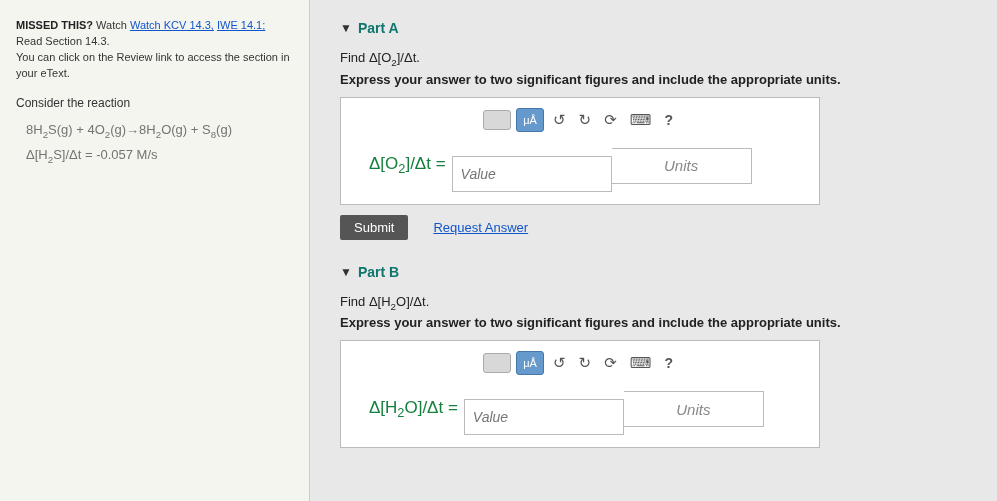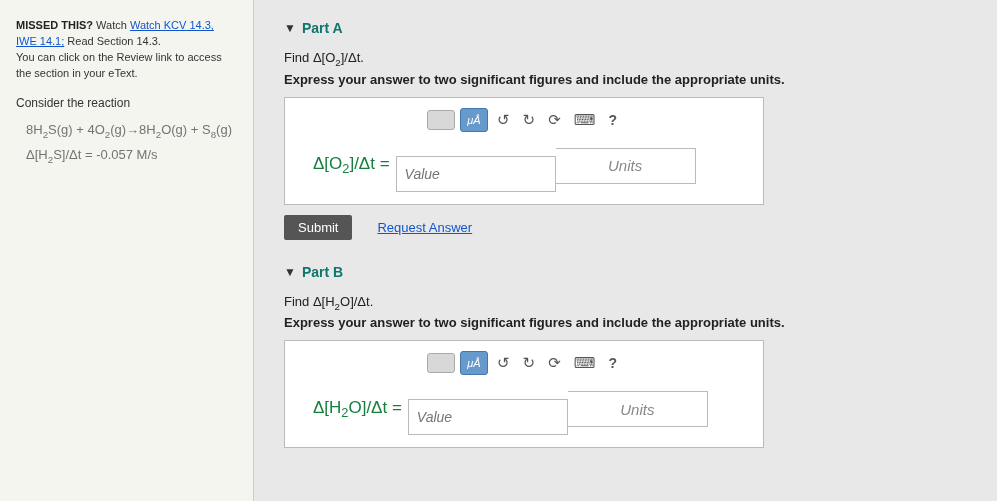--- a/index.html
+++ b/index.html
@@ -7,21 +7,21 @@
       font-family: Arial, sans-serif;
       background: #c8c8c8;
       width: 997px;
       height: 501px;
       overflow: hidden;
       display: flex;
     }
 
     
     .left-panel {
-      width: 254px;
+      width: 310px;
       background: #f5f5f0;
       padding: 18px 16px;
       border-right: 1px solid #ccc;
       flex-shrink: 0;
       height: 501px;
       overflow: hidden;
     }
 
     .missed-this {
       font-size: 11px;
@@ -118,21 +118,20 @@
       border: 1px solid #aaa;
       border-radius: 3px;
       padding: 3px 6px;
       font-size: 12px;
       cursor: pointer;
       display: flex;
       align-items: center;
       justify-content: center;
       min-width: 28px;
       height: 24px;
-      font-style: italic;
     }
 
     .toolbar-btn.grid-icon {
       display: grid;
       grid-template-columns: 1fr 1fr;
       gap: 1px;
       width: 22px;
       height: 20px;
       padding: 3px;
       background: #d8d8d8;

